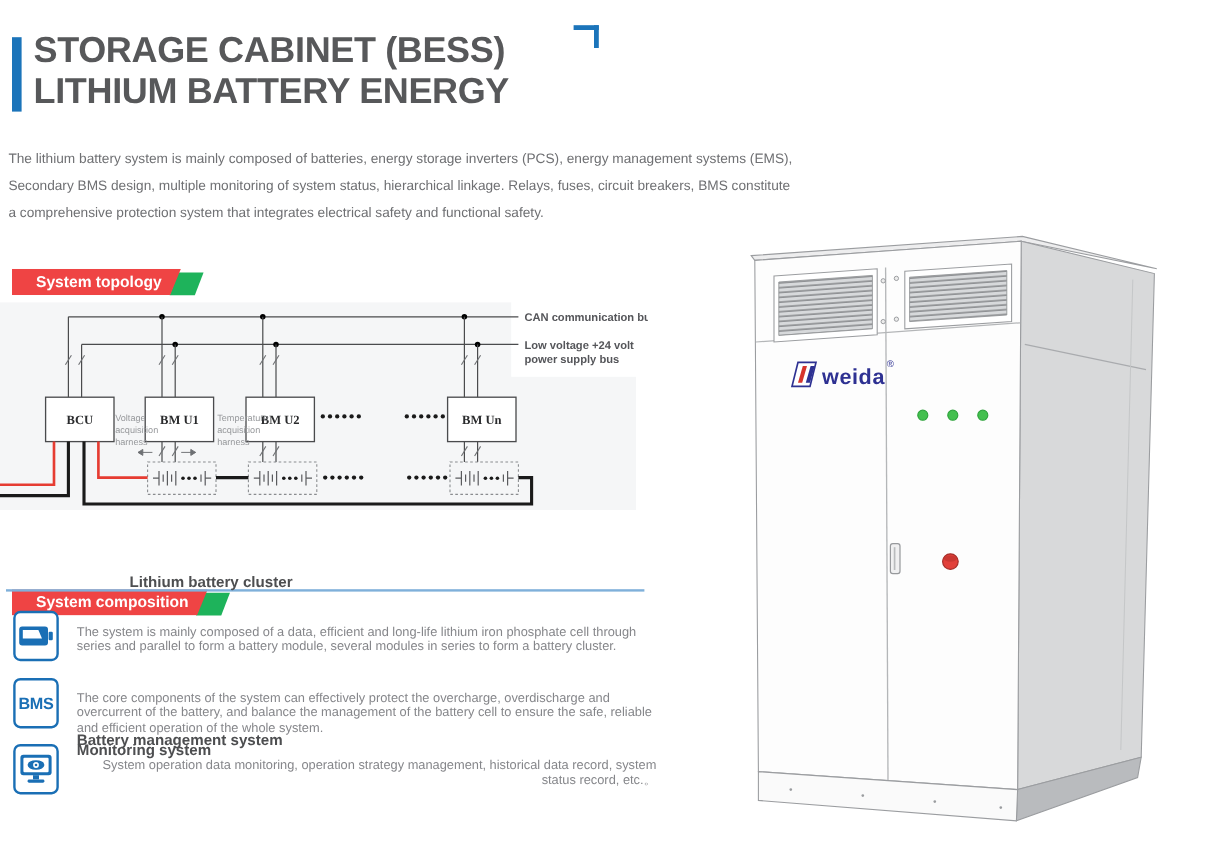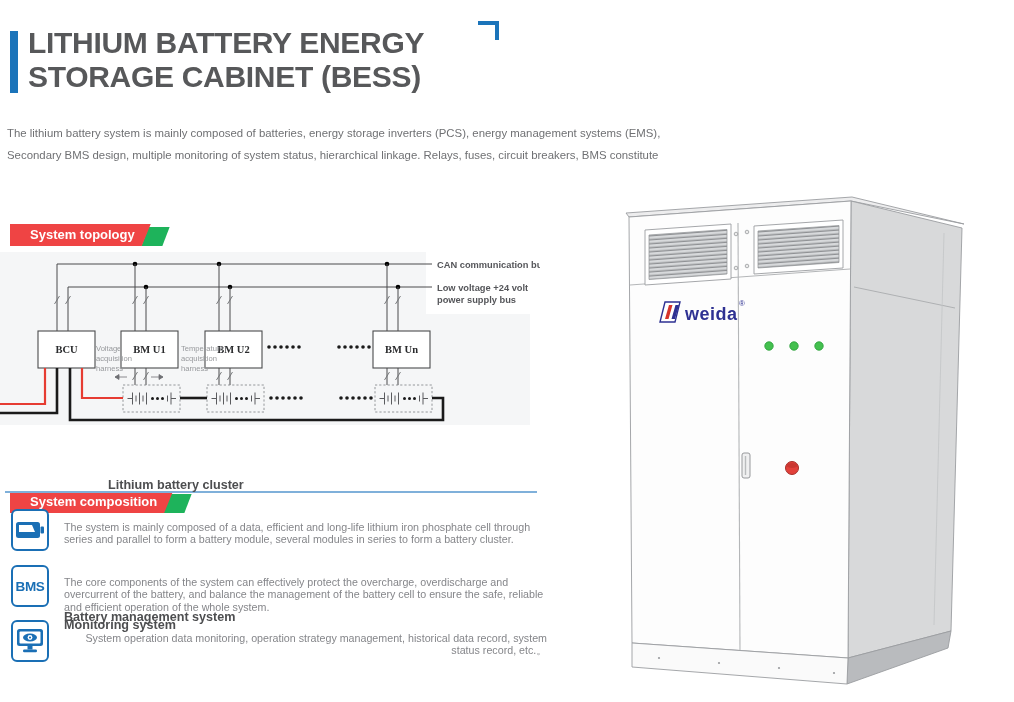--- a/index.html
+++ b/index.html
@@ -51,28 +51,29 @@
   .cells{stroke:#5a5b5e;stroke-width:1;fill:none;}
   .wire-black{stroke:#1a1a1a;stroke-width:2.6;fill:none;}
   .wire-red{stroke:#e63c32;stroke-width:2.2;fill:none;}
   .cab-edge{stroke:#9b9da0;stroke-width:0.9;}
 </style>
 </head>
 <body>
 
 <div class="abs title-bar"></div>
 <div class="abs page-title">
+  <div>STORAGE CABINET (BESS)</div>
   <div>LITHIUM BATTERY ENERGY</div>
-  <div>STORAGE CABINET (BESS)</div>
 </div>
 <div class="abs corner-bracket"></div>
 
 <div class="abs intro">
   <div>The lithium battery system is mainly composed of batteries, energy storage inverters (PCS), energy management systems (EMS),</div>
   <div>Secondary BMS design, multiple monitoring of system status, hierarchical linkage. Relays, fuses, circuit breakers, BMS constitute</div>
+  <div>a comprehensive protection system that integrates electrical safety and functional safety.</div>
 </div>
 
 <div id="banner-topology" class="abs banner">
   <div class="green"></div>
   <div class="blue">System topology</div>
 </div>
 
 <svg class="abs" style="left:0;top:250px;" width="540" height="180" viewBox="0 0 540 180">
   <rect x="0" y="2" width="530" height="173" fill="#f5f6f7"></rect>
   <rect x="426" y="0" width="114" height="64" fill="#ffffff"></rect>

